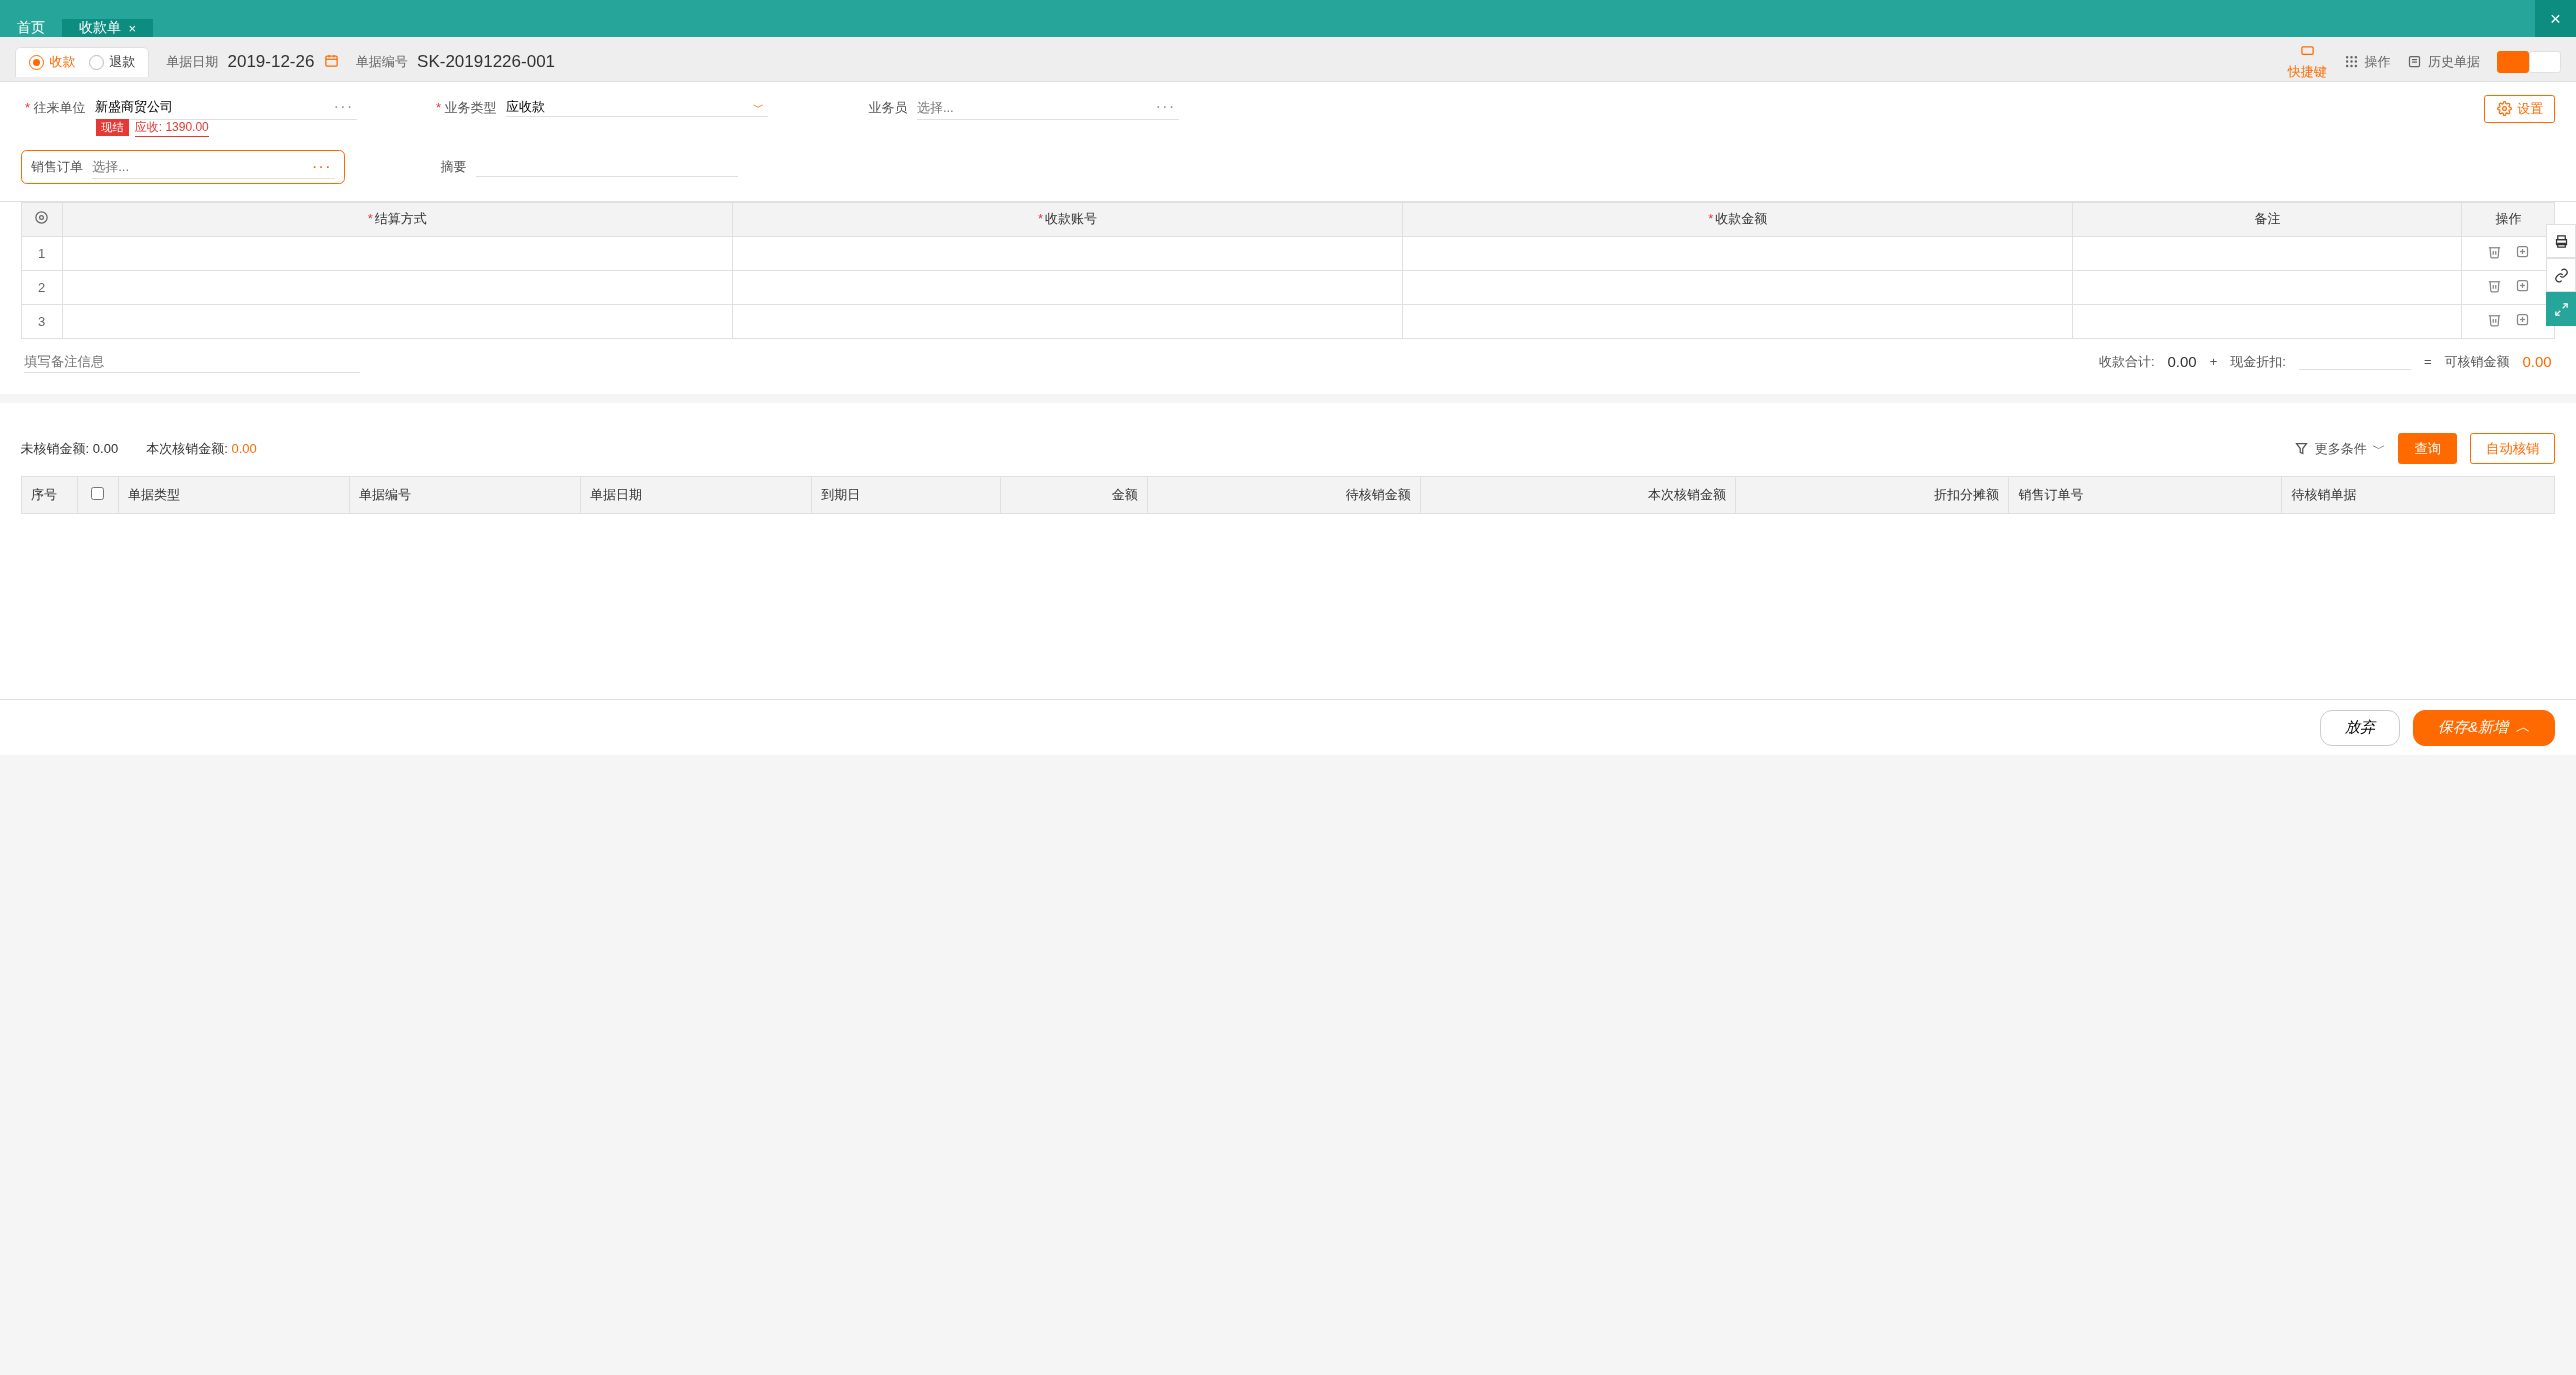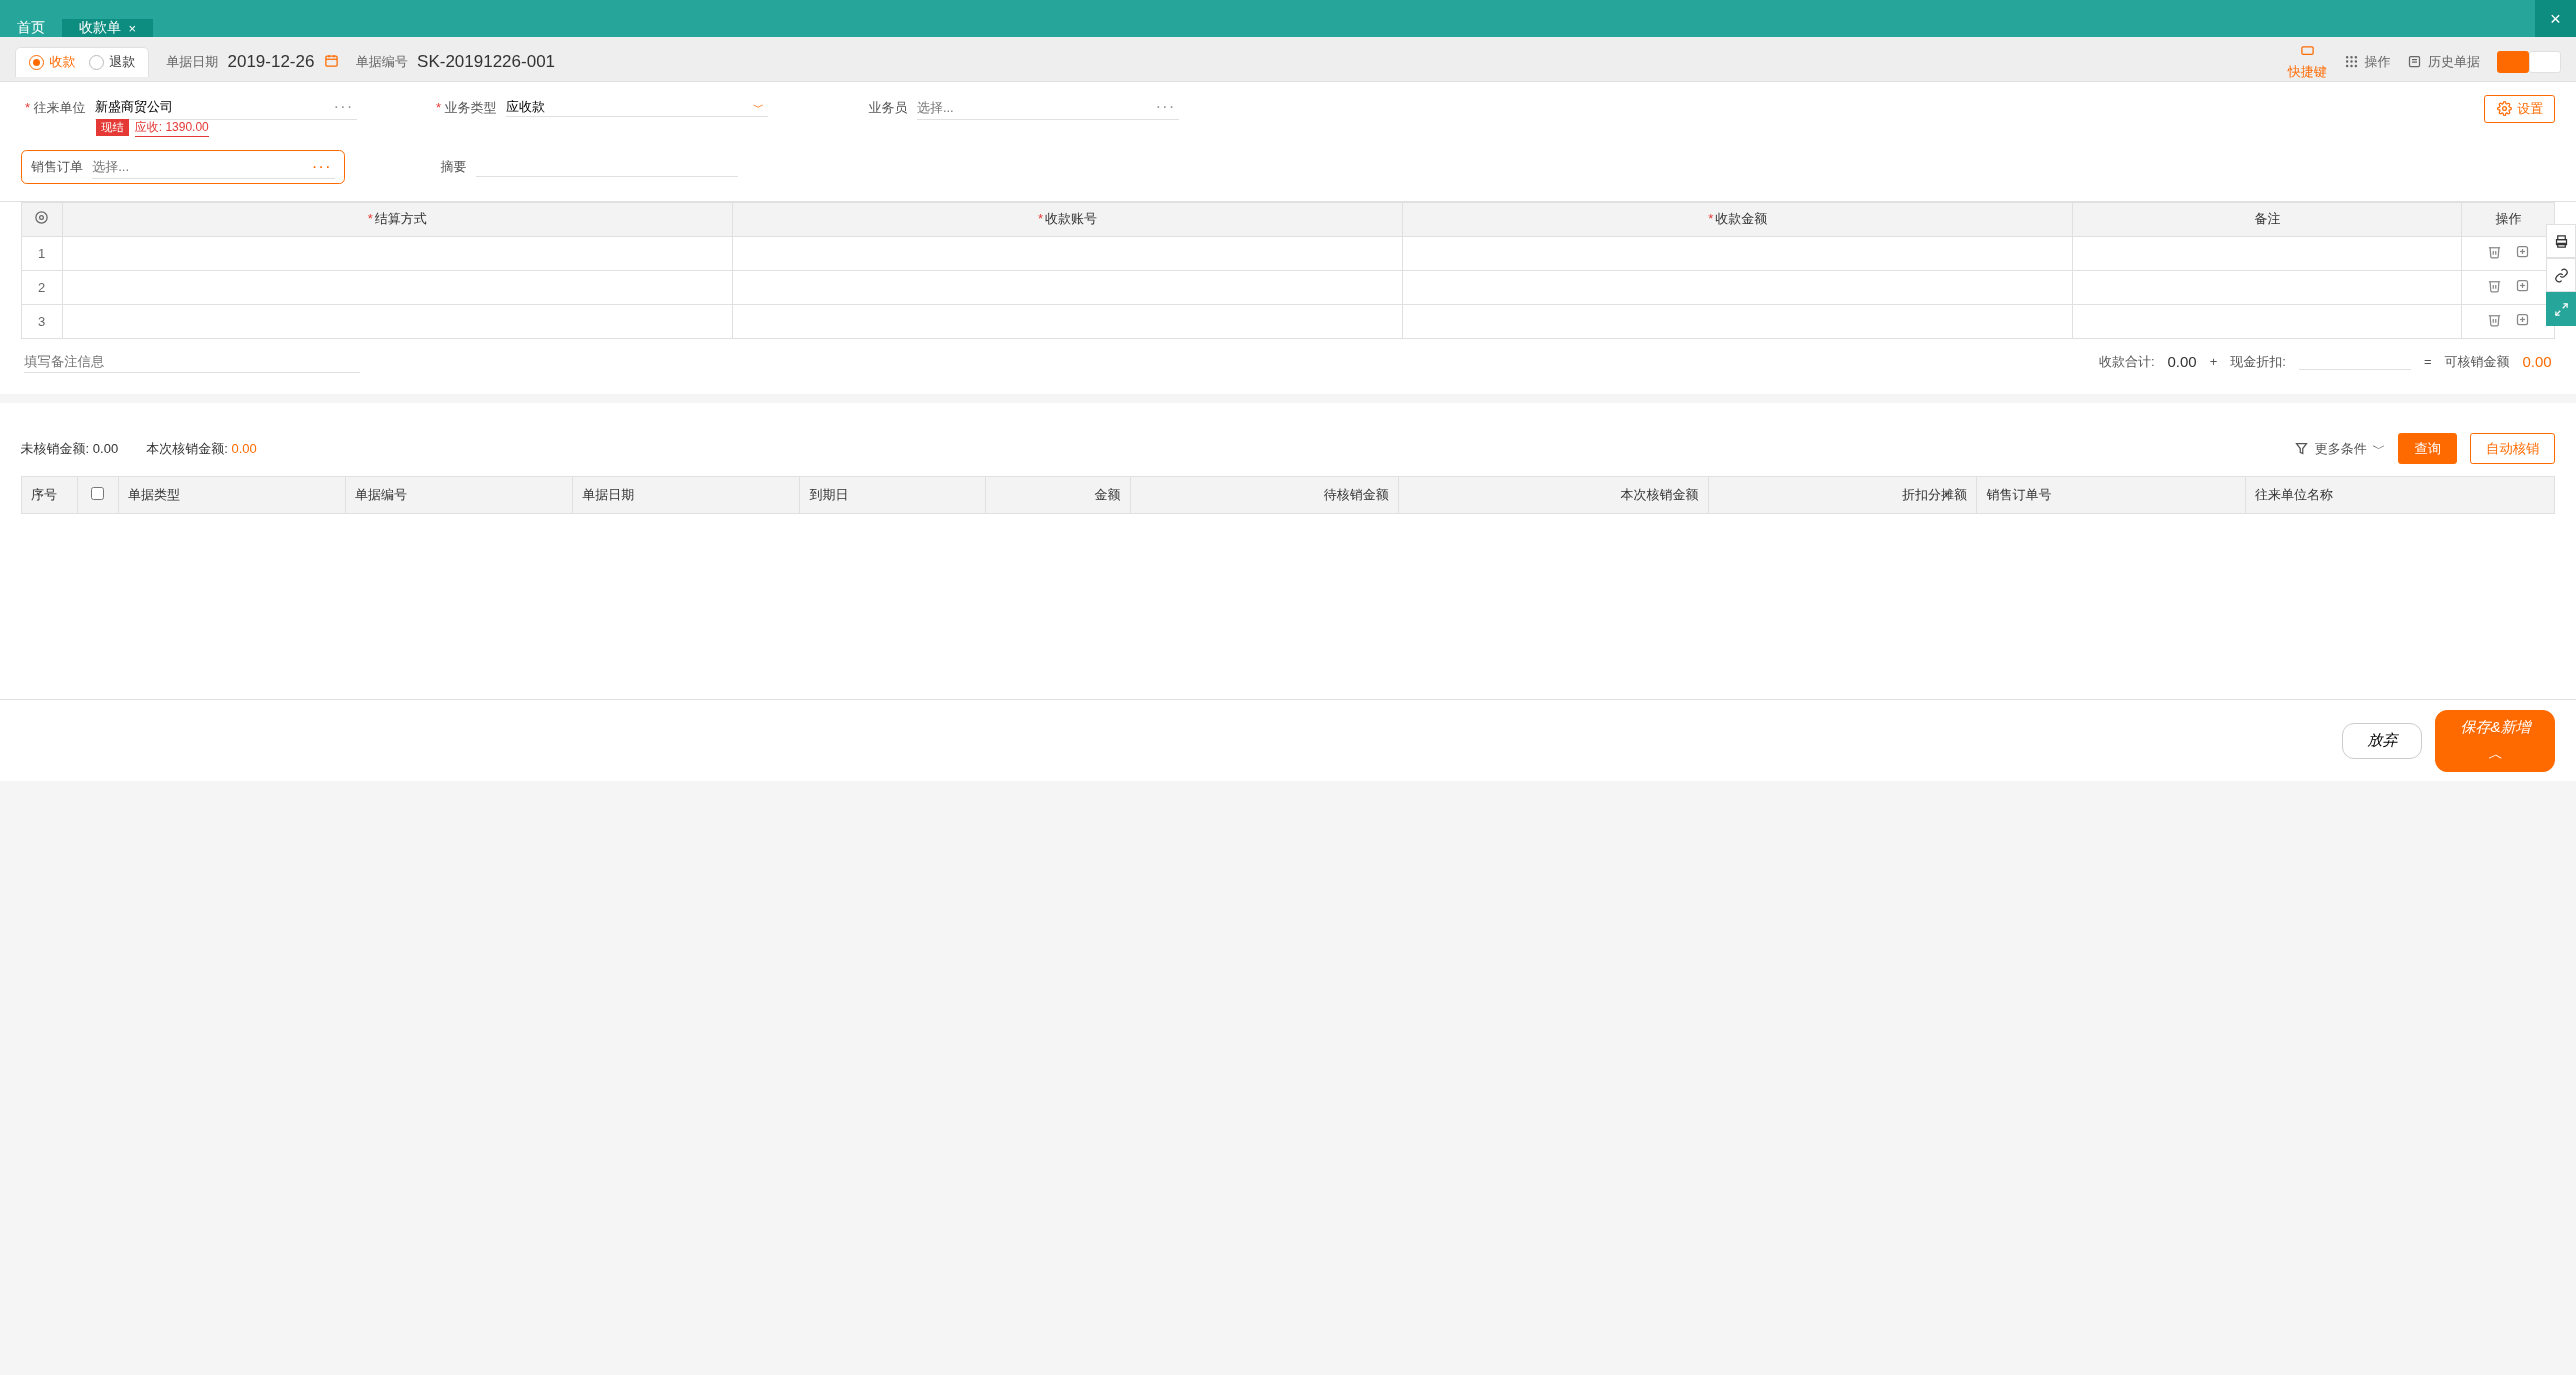--- a/index.html
+++ b/index.html
@@ -89,21 +89,21 @@
   .btn.outline-orange { border:0.9px solid var(--orange); color: var(--orange); }
   .more-cond { display:flex; align-items:center; gap:5.6px; color:#555; cursor:pointer; }
   table.wgrid { width:100%; border-collapse:collapse; margin-top:11.2px; }
   table.wgrid th { background:#f3f3f3; border:0.9px solid var(--border); padding:9.3px; font-weight:normal; text-align:left; }
   .wgrid-body { height:168px; }
 
   
   .footer { position:relative; display:flex; justify-content:flex-end; align-items:center; padding:9.3px 20.6px; gap:13px; background:#fff; border-top:0.9px solid var(--border); }
   .btn-large { padding:7.5px 24px; font-size:15px; border-radius:12px; cursor:pointer;font-style:italic; }
   .btn-large.outline { border:0.9px solid #ccc; background:#fff; }
-  .btn-large.primary { background: var(--orange); color:#fff; border:0.9px solid var(--orange); display:flex; align-items:center; gap:7.5px;flex-direction:column; }
+  .btn-large.primary { background: var(--orange); color:#fff; border:0.9px solid var(--orange); display:flex; align-items:center; gap:7.5px; }
 
   
   .siderail { position:fixed; right:0; top:224px; width:30px; display:flex; flex-direction:column; gap:0; }
   .siderail .sitem { width:30px; height:34px; display:flex; align-items:center; justify-content:center; border:0.9px solid var(--border); background:#fff; cursor:pointer; }
   .siderail .sitem.teal { background: var(--teal); color:#fff; border-color: var(--teal); }
 
   
   svg.ico { width:15px; height:15px; stroke:currentColor; fill:none; stroke-width:2; }
 </style>
 </head>
@@ -379,21 +379,21 @@
         <th style="width:41px;text-align:center"><input type="checkbox" style=""></th>
         <th><span>单据类型</span></th>
         <th><span>单据编号</span></th>
         <th><span>单据日期</span></th>
         <th><span>到期日</span></th>
         <th style="text-align:right"><span>金额</span></th>
         <th style="text-align:right"><span>待核销金额</span></th>
         <th style="text-align:right"><span>本次核销金额</span></th>
         <th style="text-align:right"><span>折扣分摊额</span></th>
         <th><span>销售订单号</span></th>
-        <th><span>往来单位名称</span></th>
+        <th><span>待核销单据</span></th>
       </tr>
     </thead>
   </table>
   <div class="wgrid-body"></div>
 </div>
 
 <div class="footer">
   <button class="btn-large outline"><span>放弃</span></button>
   <button class="btn-large primary">
     <span>保存&amp;新增</span>

